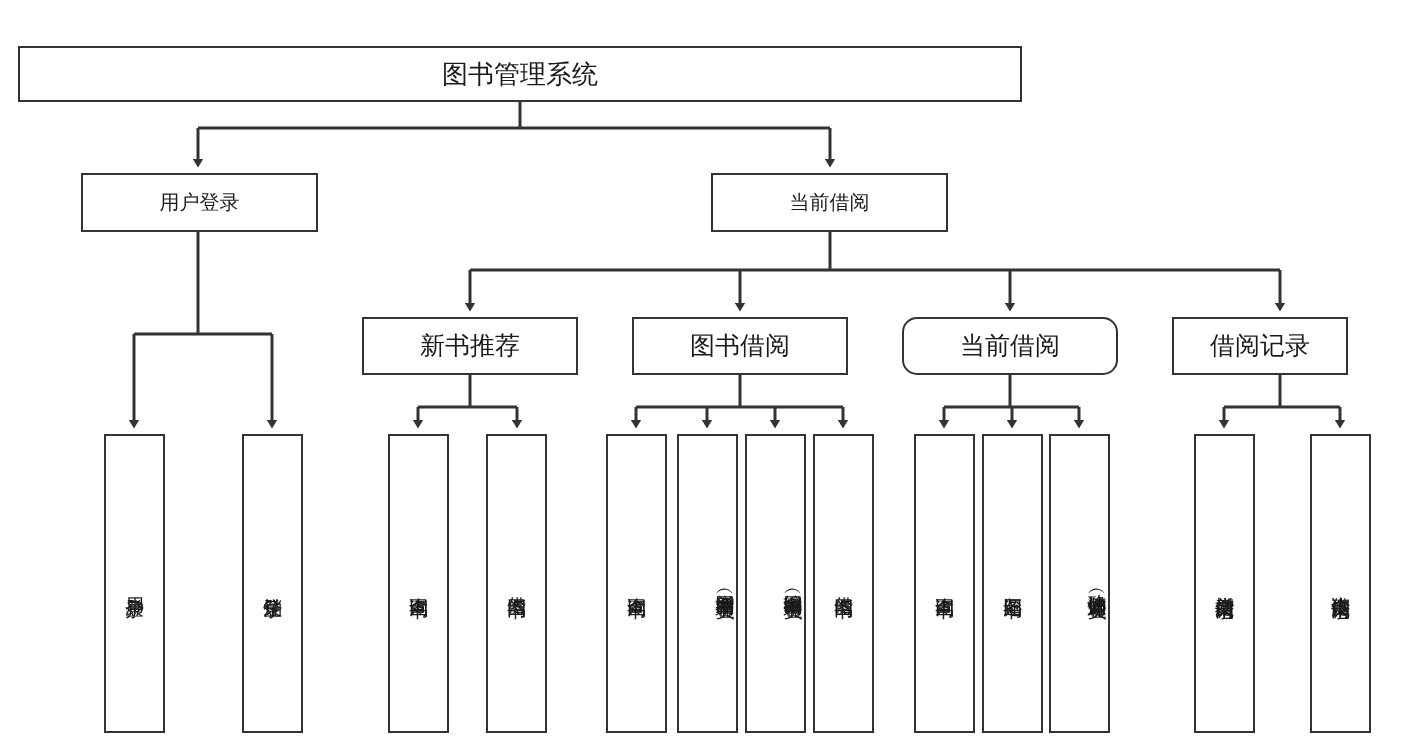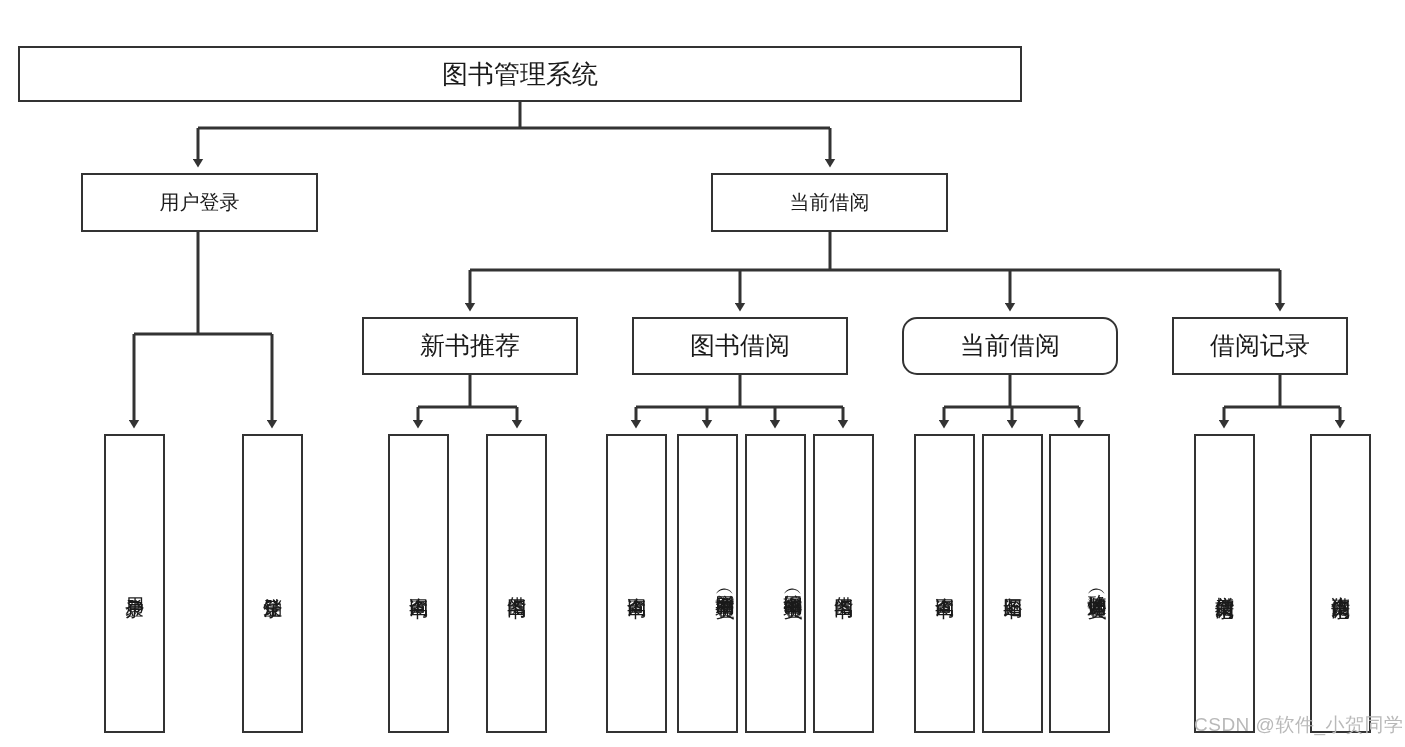--- a/index.html
+++ b/index.html
@@ -135,14 +135,13 @@
       <div class="node leaf align-top" style="left: 677px; top: 434px; width: 61px; height: 299px;">新增图书（管理员）</div>
       <div class="node leaf align-top" style="left: 745px; top: 434px; width: 61px; height: 299px;">编辑图书（管理员）</div>
       <div class="node leaf" style="left: 813px; top: 434px; width: 61px; height: 299px;">借阅图书</div>
       <div class="node leaf" style="left: 914px; top: 434px; width: 61px; height: 299px;">查询图书</div>
       <div class="node leaf" style="left: 982px; top: 434px; width: 61px; height: 299px;">归还图书</div>
       <div class="node leaf align-top" style="left: 1049px; top: 434px; width: 61px; height: 299px;">确认归还（管理员）</div>
       <div class="node leaf" style="left: 1194px; top: 434px; width: 61px; height: 299px;">新增借阅记录</div>
       <div class="node leaf" style="left: 1310px; top: 434px; width: 61px; height: 299px;">查询借阅记录</div>
     </div>
 
-  <div class="watermark" style="left: 1194px; top: 712px;">CSDN @软件_小贺同学</div>
 </div>
 
 </body></html>

